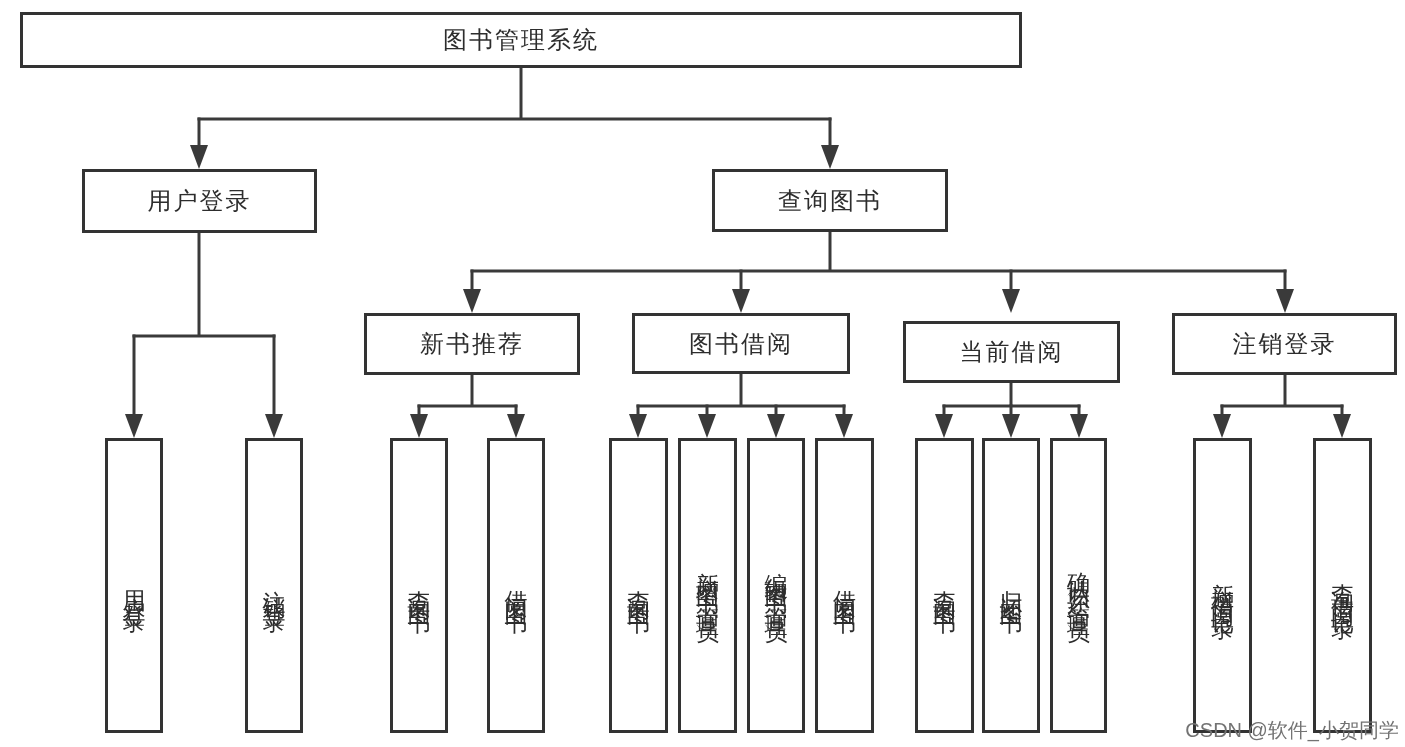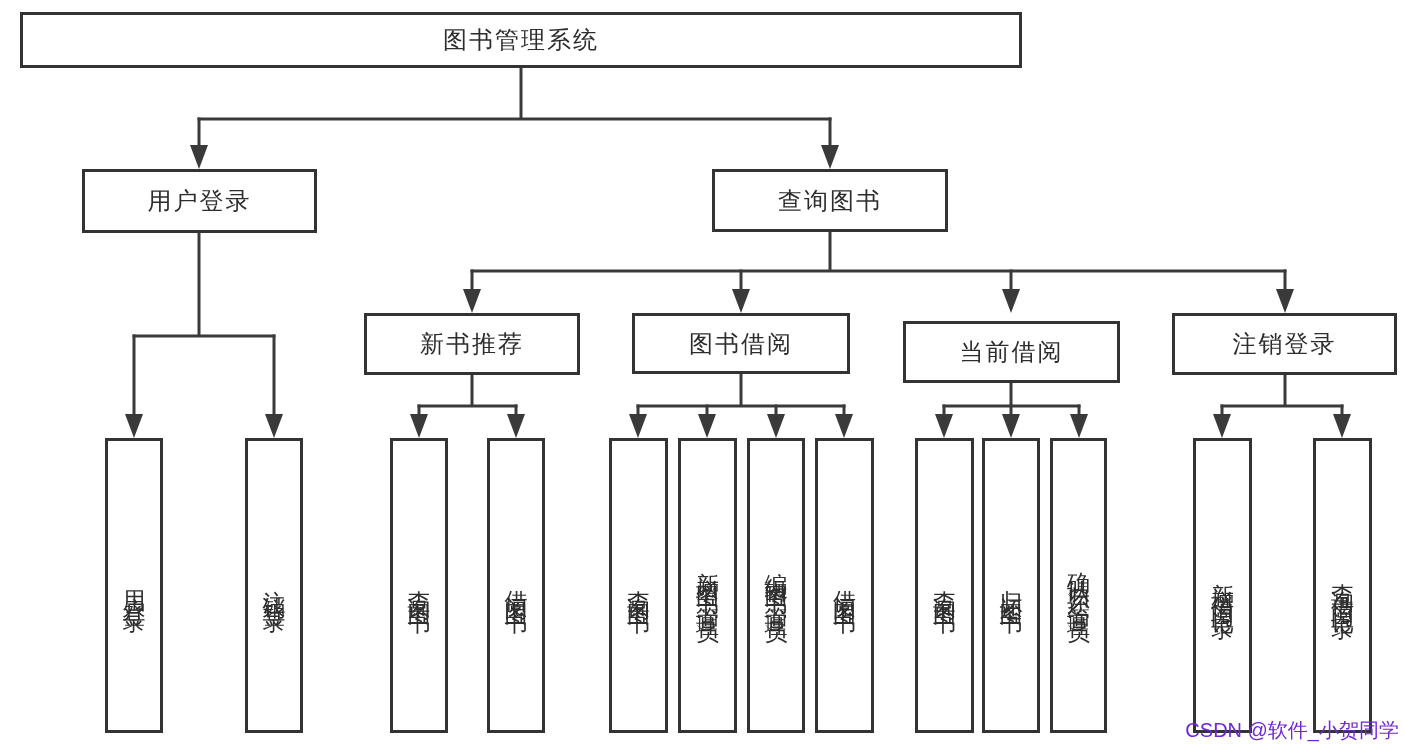--- a/index.html
+++ b/index.html
@@ -33,21 +33,21 @@
     text-orientation:mixed;
     font-size:23px;
     letter-spacing:7px;
     line-height:1;
   }
   .watermark{
     position:absolute;
     right:6px;
     bottom:3px;
     font-size:20px;
-    color:#6d28d9;
+    color:#737373;
     white-space:nowrap;
   }
 </style>
 </head>
 <body>
 
 <div class="canvas">
 
   <svg class="connectors" width="1405" height="747" viewBox="0 0 1405 747">
 

